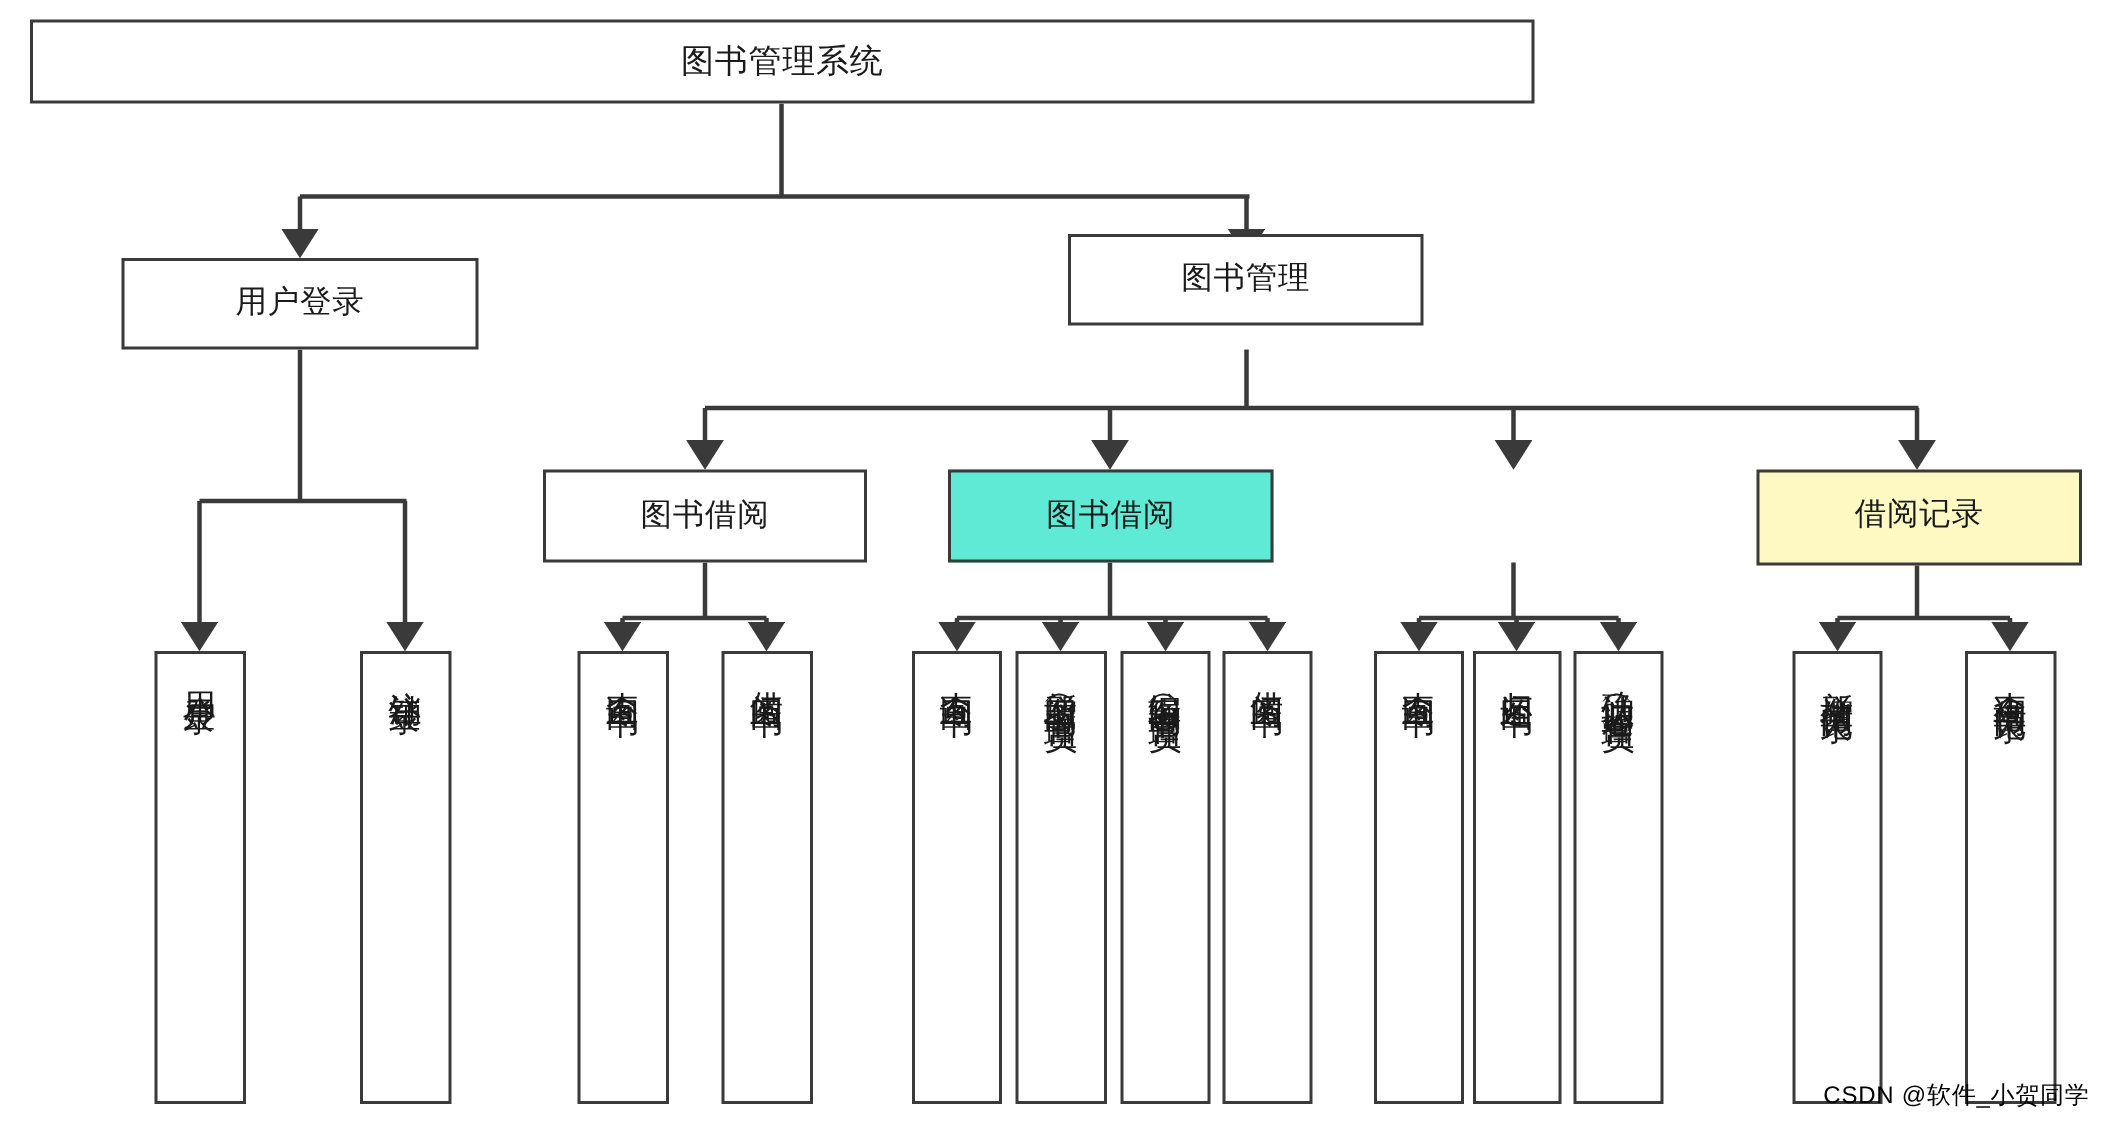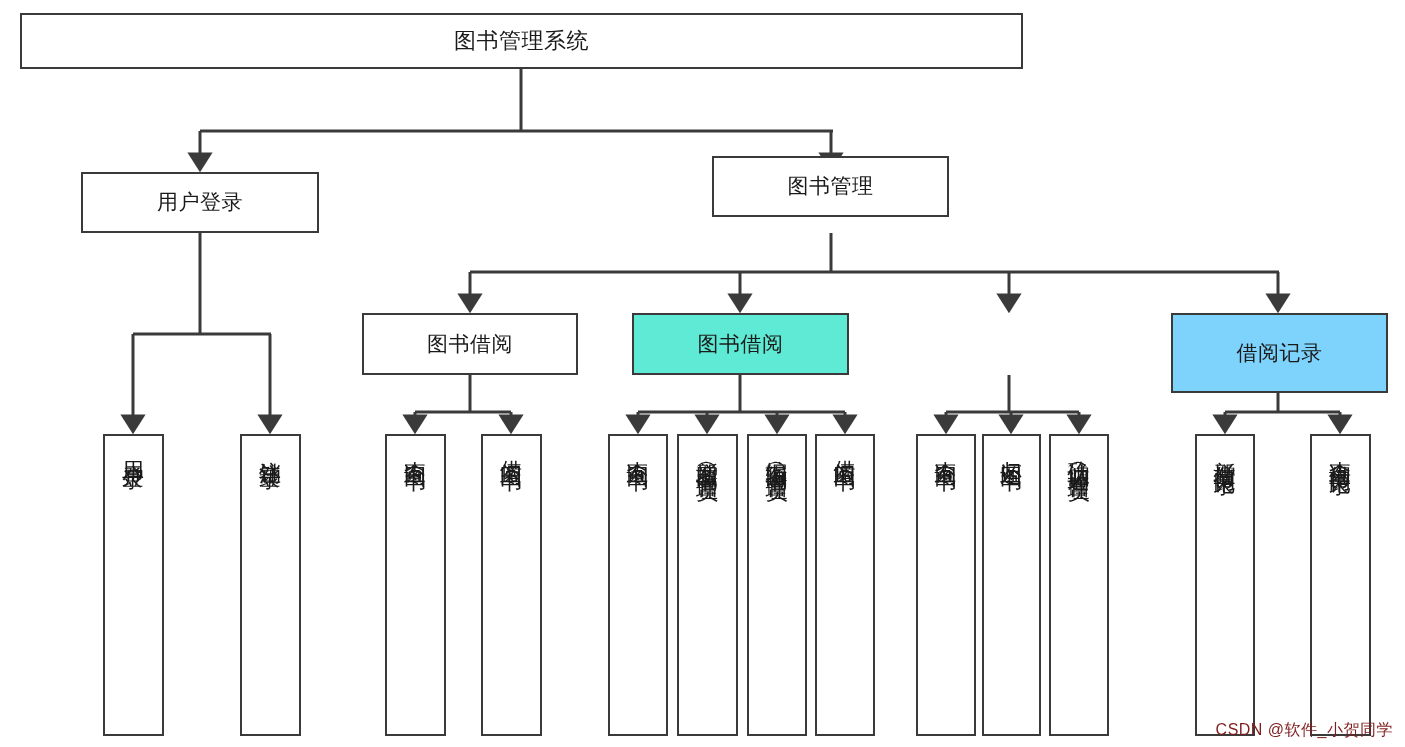--- a/index.html
+++ b/index.html
@@ -63,21 +63,21 @@
     font-size: 22px;
     line-height: 1.05;
     letter-spacing: 3px;
     white-space: nowrap;
   }
   #watermark {
     position: absolute;
     right: 12px;
     bottom: 6px;
     font-size: 16px;
-    color: #7f1d1d;
+    color: #000000;
     letter-spacing: 0.5px;
     white-space: nowrap;
     user-select: none;
   }
 </style>
 </head>
 <body>
 
 <div id="diagram-root">
 
@@ -141,21 +141,21 @@
   <div class="node horiz" style="left: 712px; top: 156px; width: 237px; height: 61px; border-color: rgb(58, 58, 58); background: rgb(255, 255, 255); color: rgb(26, 26, 26);">
     <span class="node-label">图书管理</span>
   </div>
 
   <div class="node horiz" style="left: 362px; top: 313px; width: 216px; height: 62px; border-color: rgb(58, 58, 58); background: rgb(255, 255, 255); color: rgb(26, 26, 26);">
     <span class="node-label">图书借阅</span>
   </div>
   <div class="node horiz" style="left: 632px; top: 313px; width: 217px; height: 62px; border-color: rgb(58, 58, 58); background: #5eead4; color: rgb(26, 26, 26);">
     <span class="node-label">图书借阅</span>
   </div>
-  <div class="node horiz" style="left: 1171px; top: 313px; width: 217px; height: 80px; border-color: rgb(58, 58, 58); background: #7dd3fc; color: rgb(26, 26, 26);">
+  <div class="node horiz" style="left: 1171px; top: 313px; width: 217px; height: 64px; border-color: rgb(58, 58, 58); background: #fef9c3; color: rgb(26, 26, 26); font-family: Liberation Mono, monospace;">
     <span class="node-label">借阅记录</span>
   </div>
 
   <div class="node vert" style="left: 103px; top: 434px; width: 61px; height: 302px; border-color: rgb(58, 58, 58); background: rgb(255, 255, 255); color: rgb(26, 26, 26);">
     <span class="node-label">用户登录</span>
   </div>
   <div class="node vert" style="left: 240px; top: 434px; width: 61px; height: 302px; border-color: rgb(58, 58, 58); background: rgb(255, 255, 255); color: rgb(26, 26, 26);">
     <span class="node-label">注销登录</span>
   </div>
   <div class="node vert" style="left: 385px; top: 434px; width: 61px; height: 302px; border-color: rgb(58, 58, 58); background: rgb(255, 255, 255); color: rgb(26, 26, 26);">

